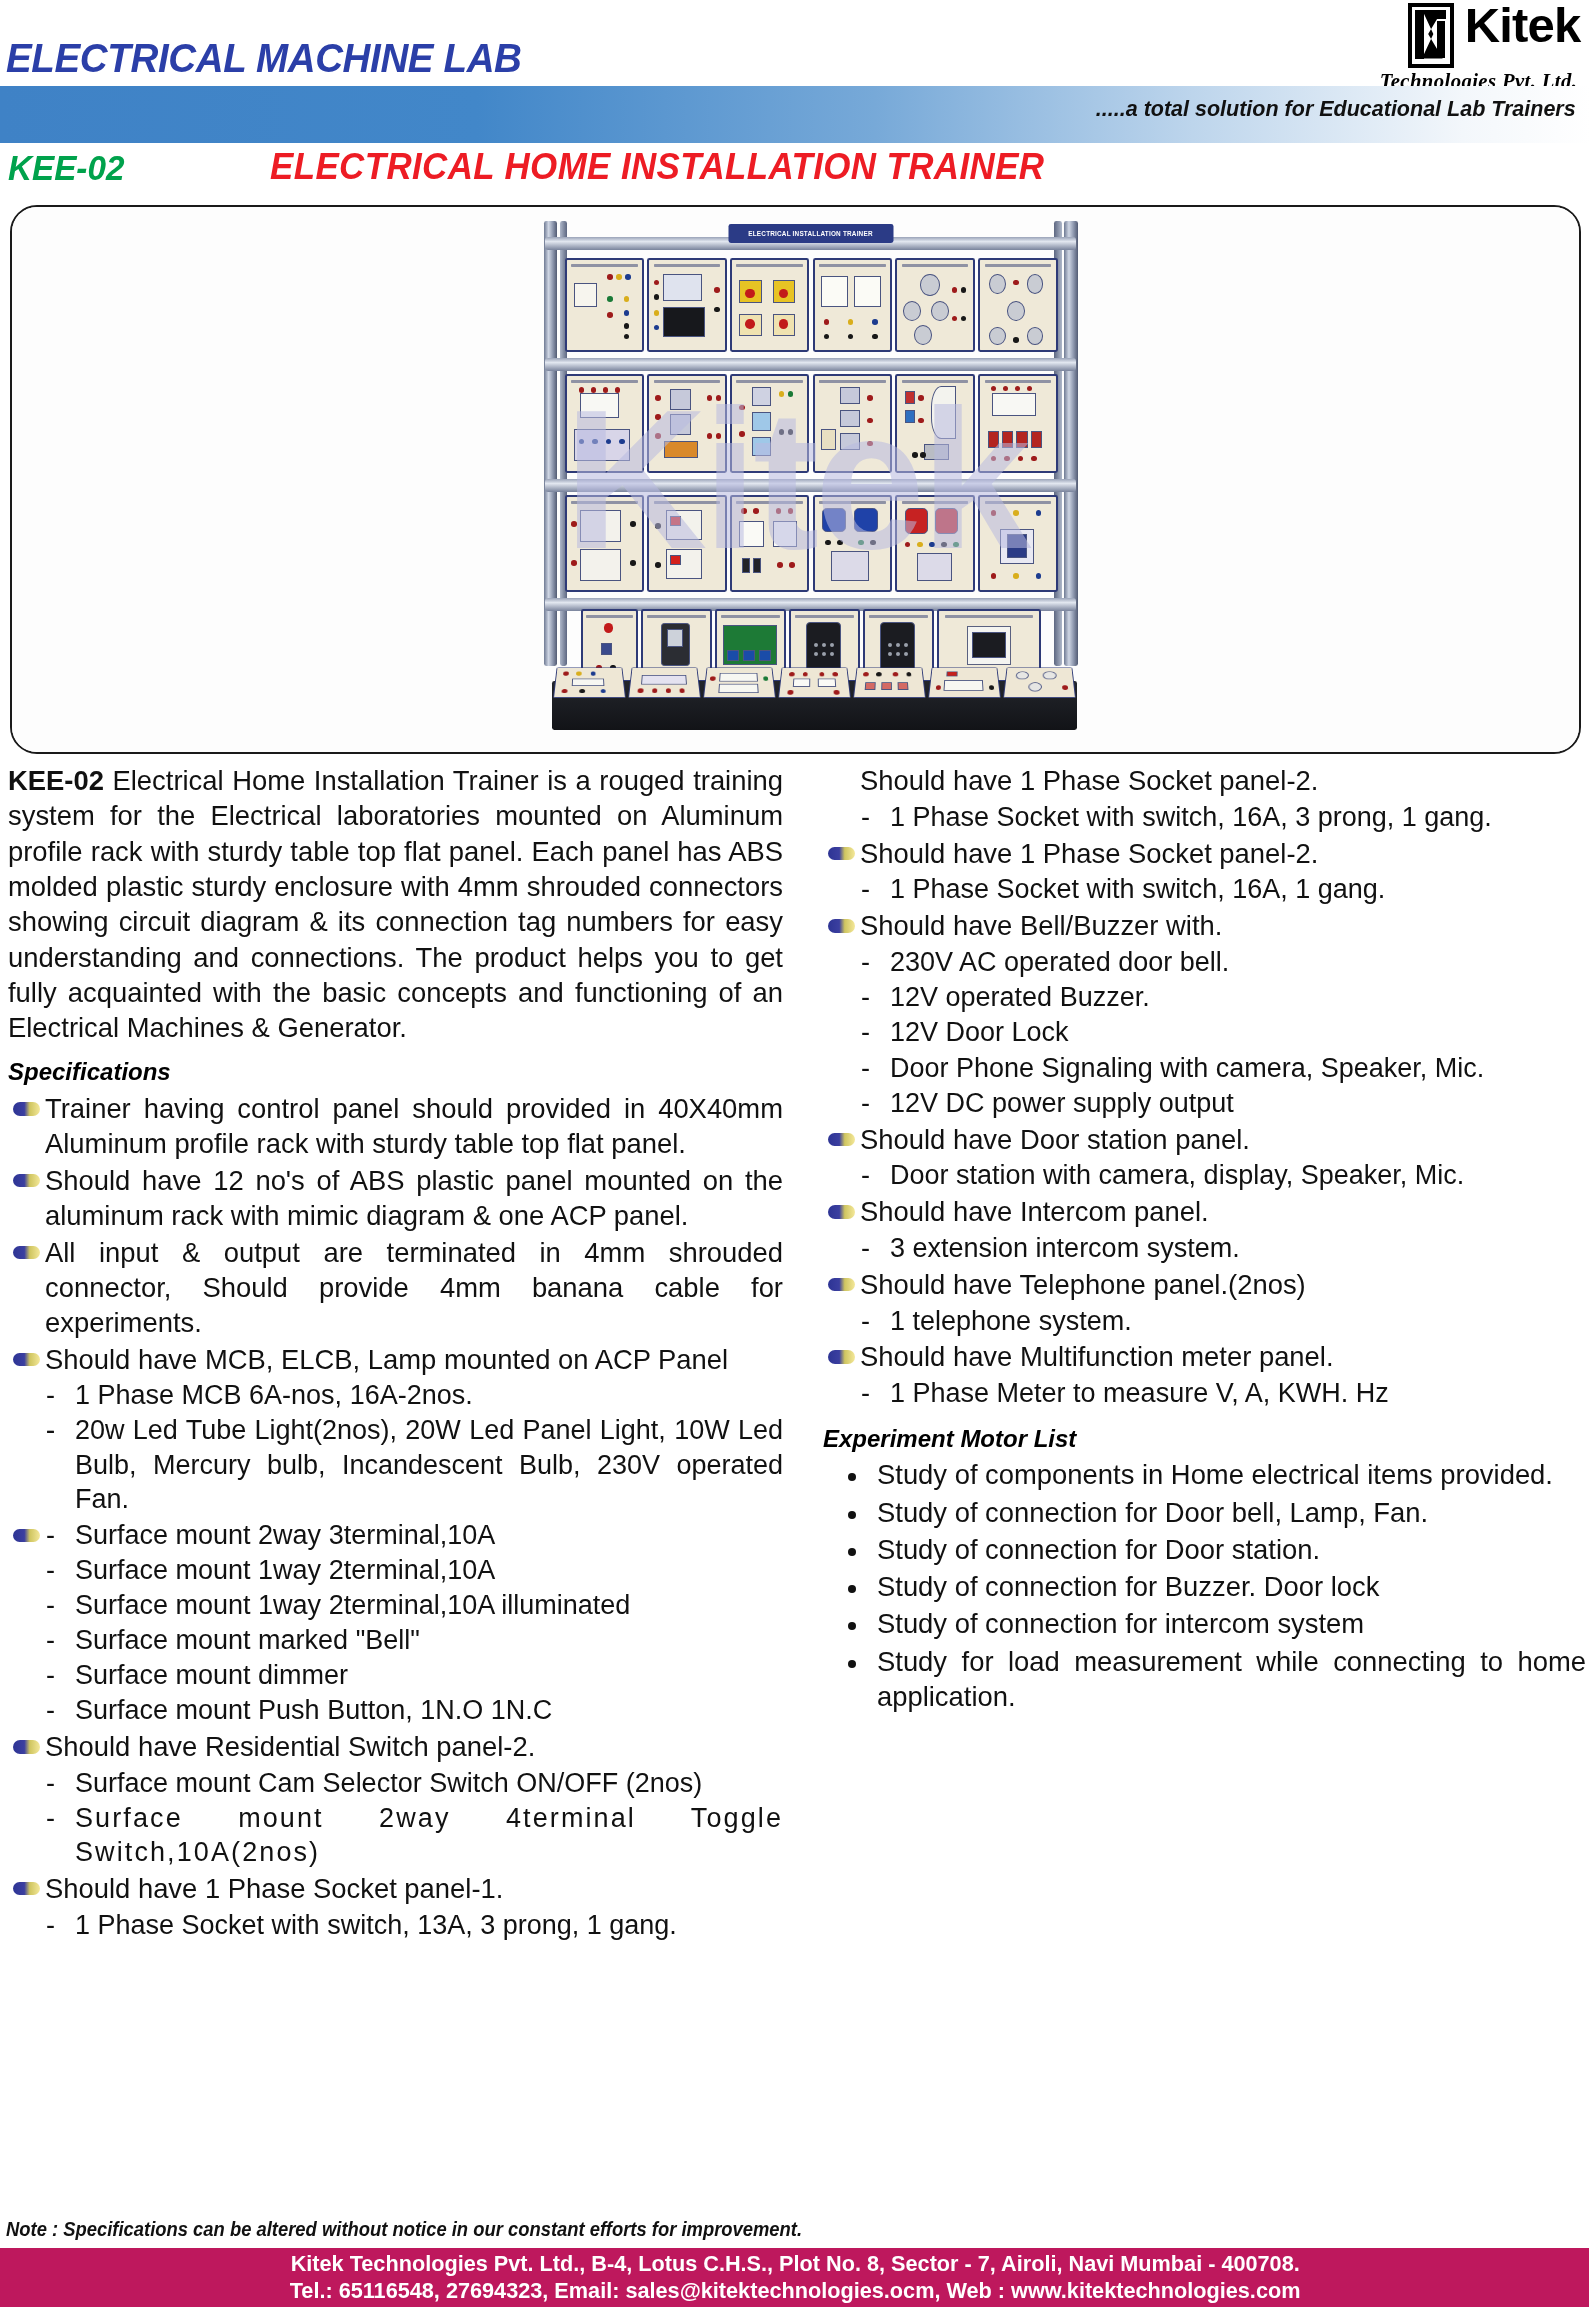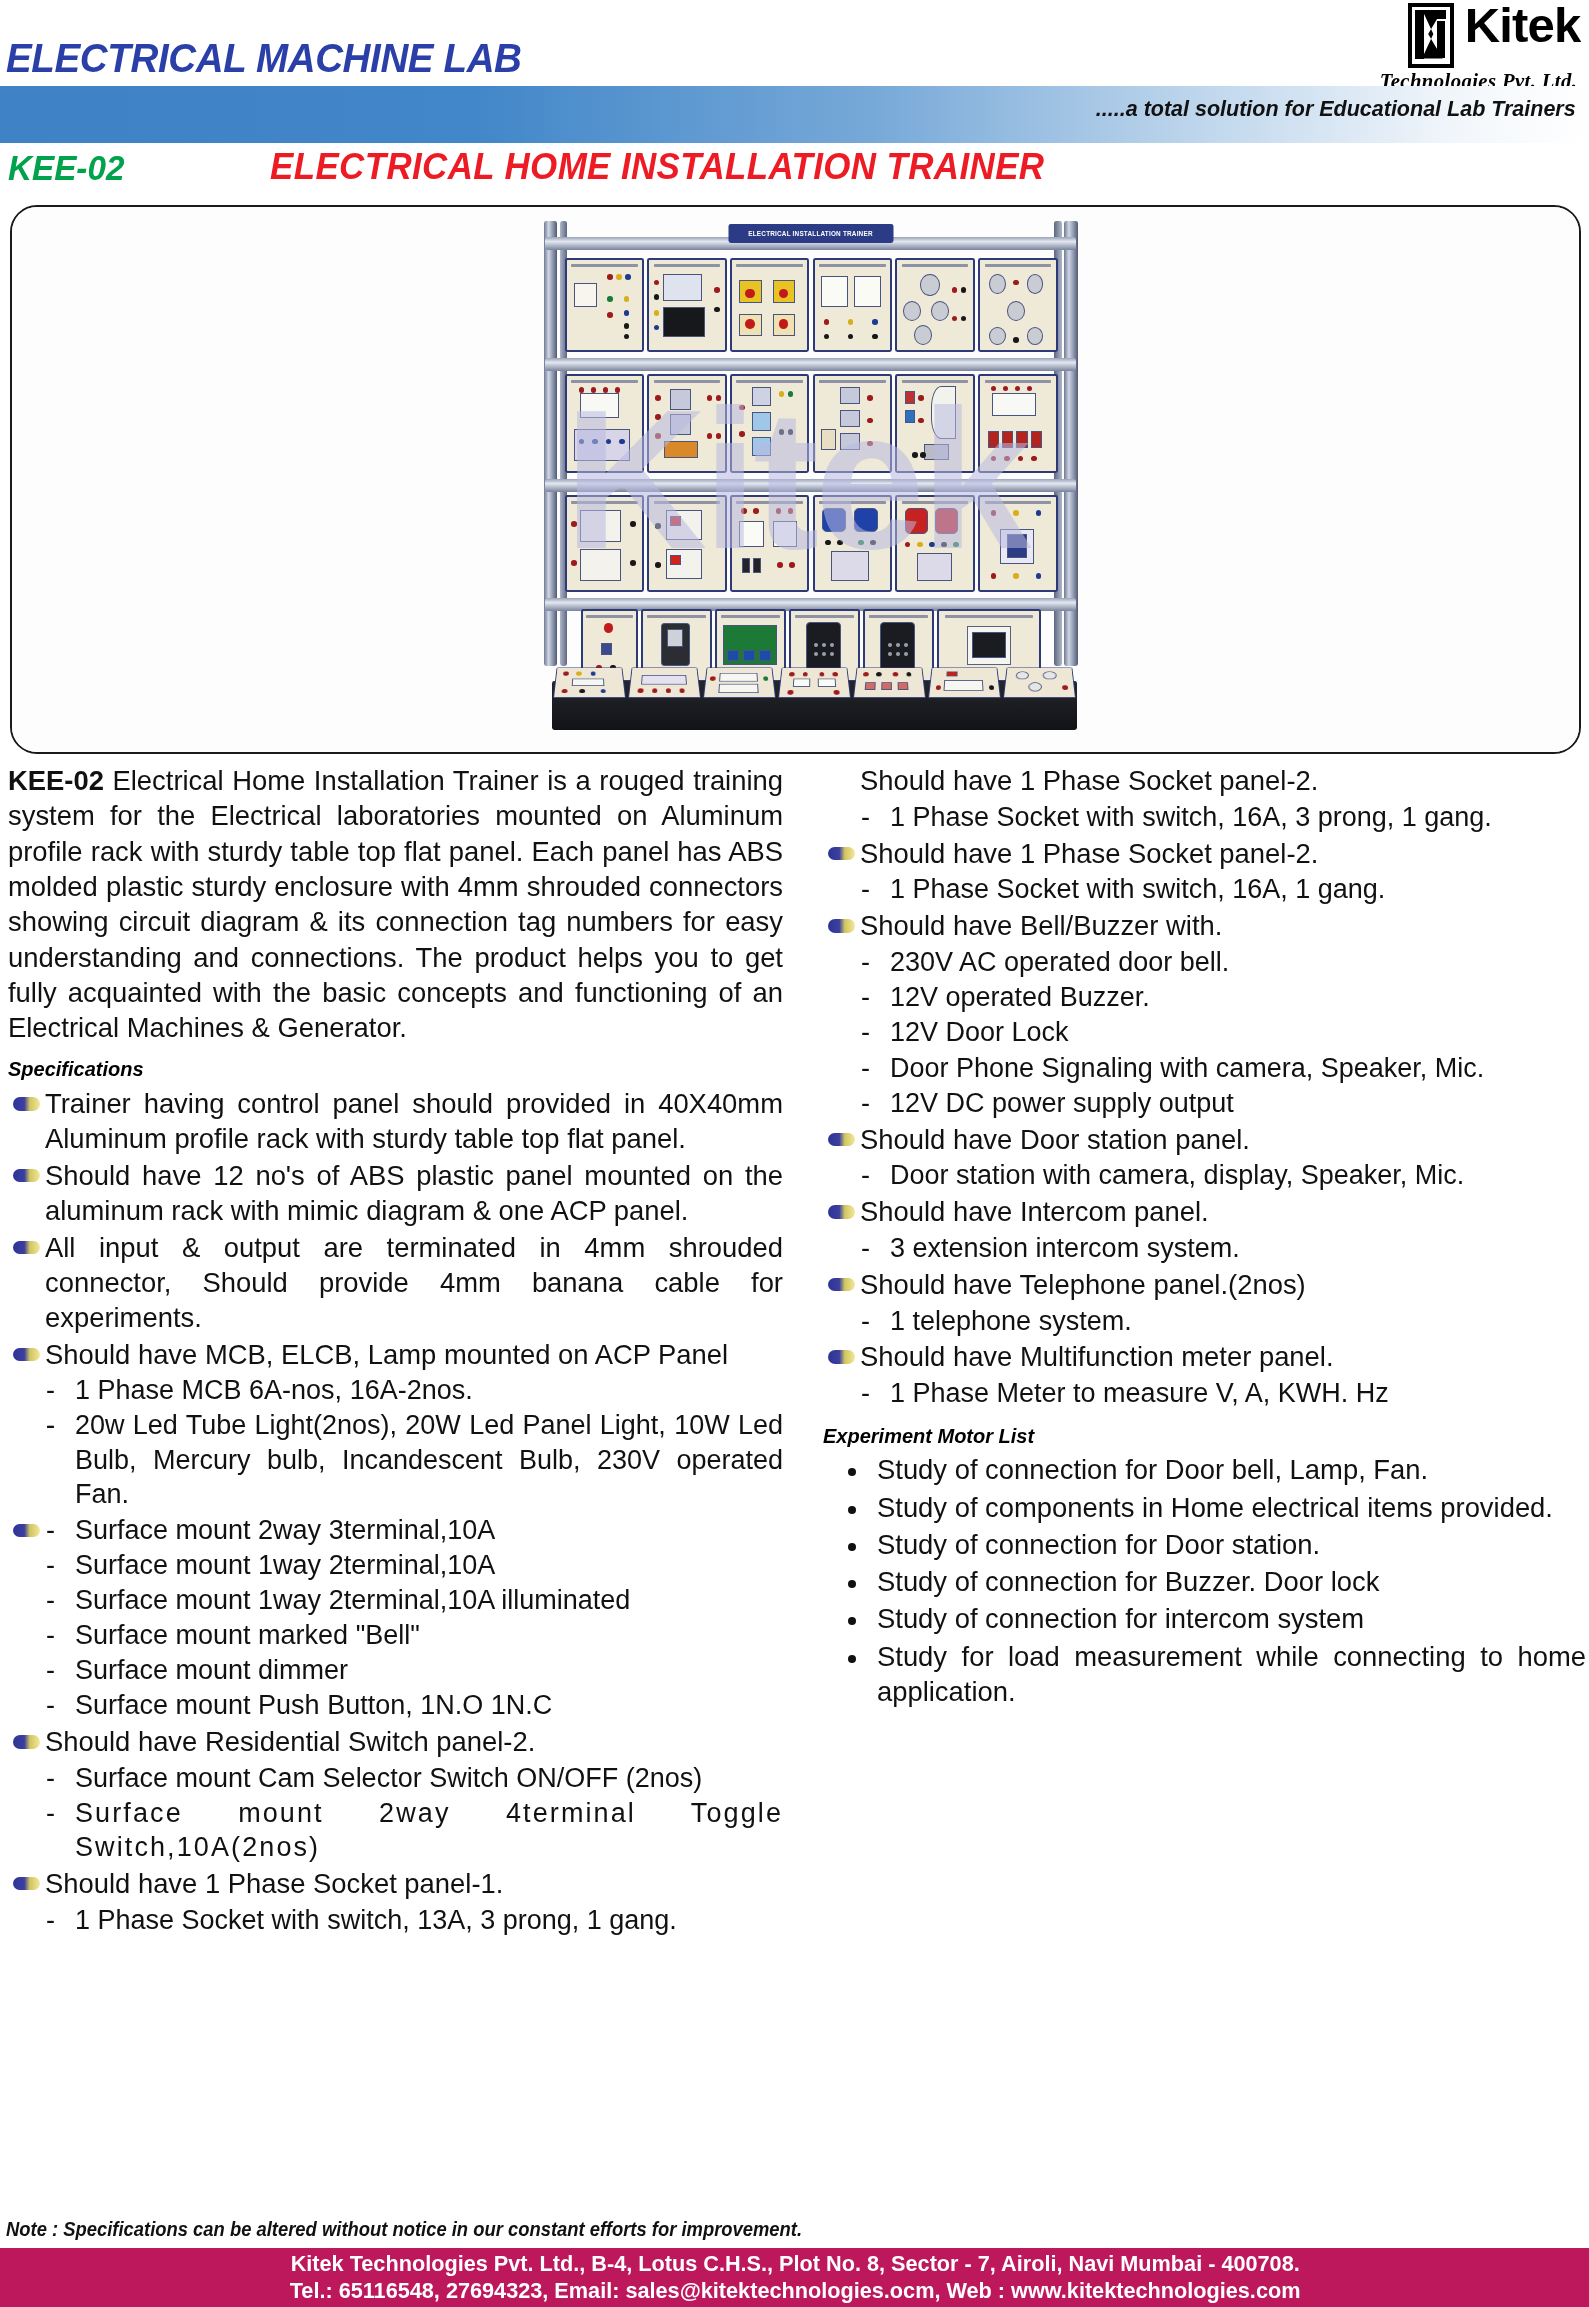--- a/index.html
+++ b/index.html
@@ -161,21 +161,21 @@
   .col.left { left:8px; }
   .col.right { left:823px; width:763px; }
 
   .intro {
     font-size:27.4px; line-height:1.29; text-align:justify; color:#111;
     margin:0 0 12.7px 0;
   }
   .intro b { font-weight:bold; }
 
   .sec-h {
-    font-size:20px; font-weight:bold; font-style:italic; color:#000;
+    font-size:24px; font-weight:bold; font-style:italic; color:#000;
     margin:4.8px 0 4.8px 0;
   }
 
   ul.blist { list-style:none; margin:0; padding:0; }
   ul.blist > li {
     position:relative; padding-left:37px; font-size:27.4px; line-height:1.28;
     margin-bottom:1.6px; color:#111;
   }
   ul.blist > li.just { text-align:justify; }
   ul.blist > li .pill {
@@ -692,22 +692,22 @@
 
       <ul class="blist">
         <li><span class="pill"></span><span>Should have Multifunction meter panel.</span></li>
       </ul>
       <ul class="sub">
         <li><span class="dash">-</span><span>1 Phase Meter to measure V, A, KWH. Hz</span></li>
       </ul>
 
       <div class="sec-h" style="margin-top:14.3px">Experiment Motor List</div>
       <ul class="dlist">
+        <li><span class="rdot"></span><span>Study of components in Home electrical items provided.</span></li>
         <li><span class="rdot"></span><span>Study of connection for Door bell, Lamp, Fan.</span></li>
-        <li><span class="rdot"></span><span>Study of components in Home electrical items provided.</span></li>
         <li><span class="rdot"></span><span>Study of connection for Door station.</span></li>
         <li><span class="rdot"></span><span>Study of connection for Buzzer. Door lock</span></li>
         <li><span class="rdot"></span><span>Study of connection for intercom system</span></li>
         <li class="just"><span class="rdot"></span><span>Study for load measurement while connecting to home application.</span></li>
       </ul>
     </div>
   </div>
 
   <div class="note">Note : Specifications can be altered without notice in our constant efforts for improvement.</div>
   <div class="footbar">

